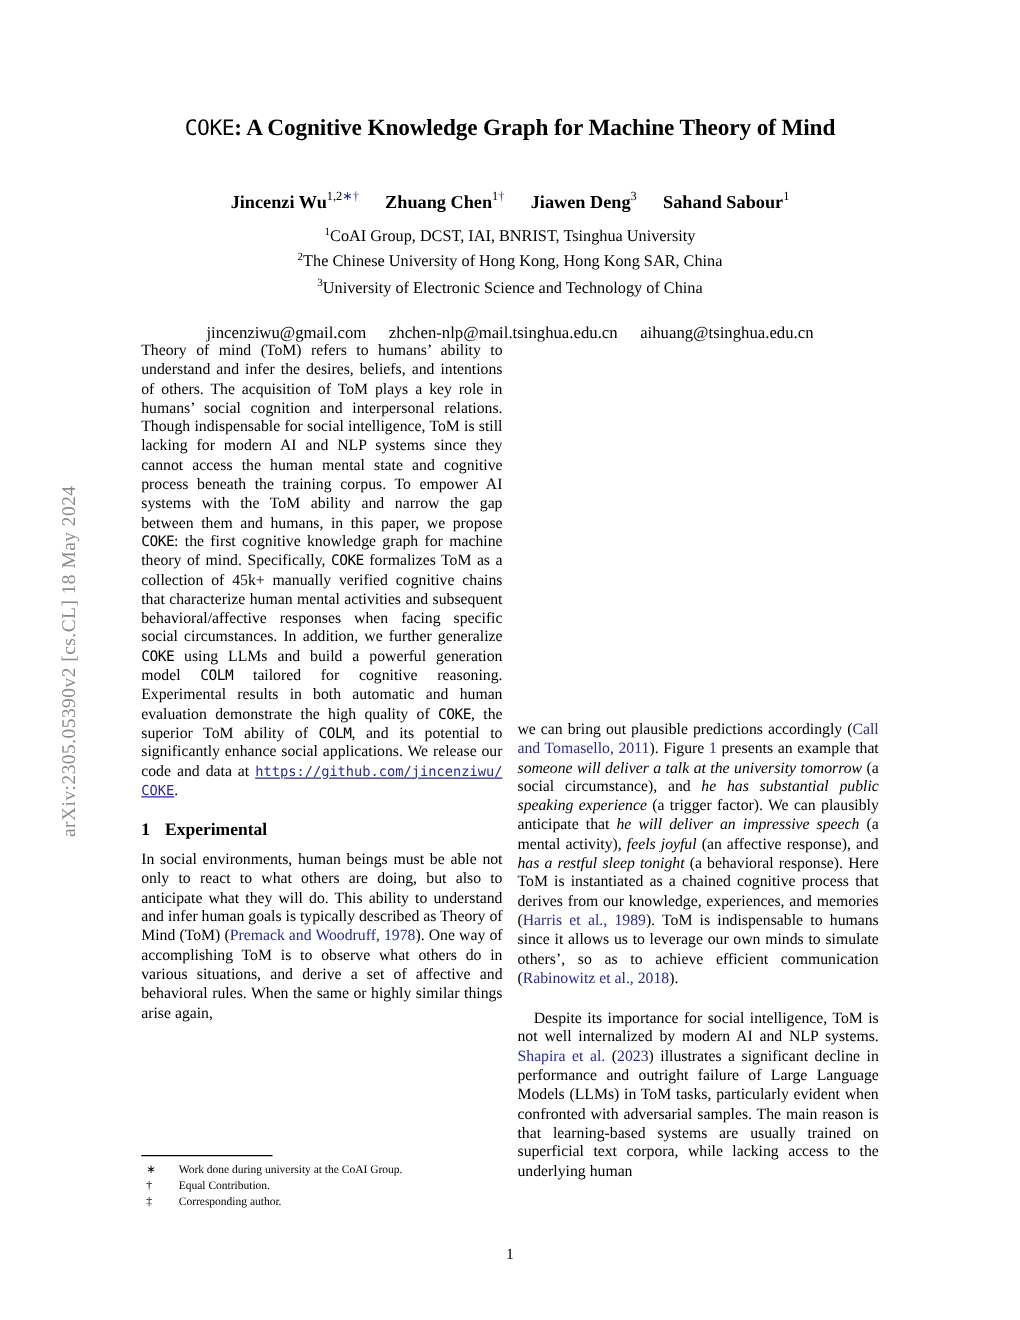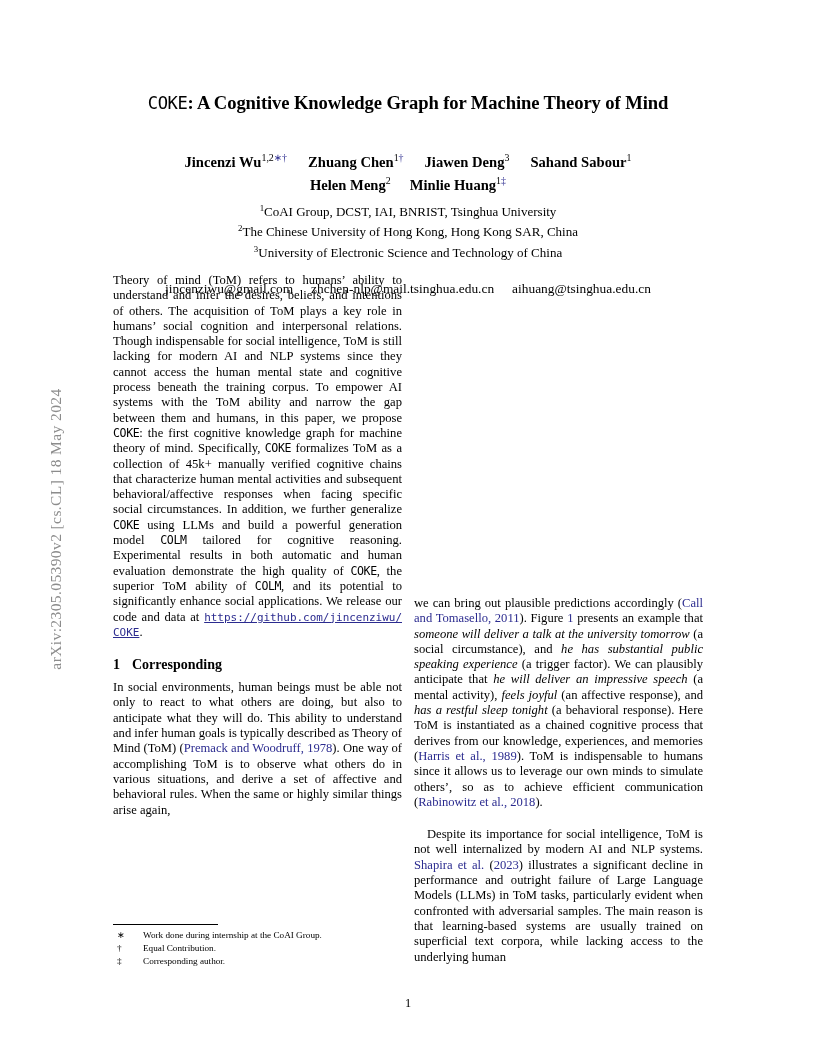--- a/index.html
+++ b/index.html
@@ -84,21 +84,21 @@
   .col {
     position: absolute;
     width: 289px;
     font-size: 12.6px;
     line-height: 1.215;
     text-align: justify;
     text-justify: inter-word;
     hyphens: manual;
   }
   #col-left  { left: 113px; top: 273px; }
-  #col-right { left: 414px; top: 284px; }
+  #col-right { left: 414px; top: 264px; }
 
   h2.section-head {
     font-size: 13.4px;
     font-weight: bold;
     text-align: center;
     margin: 0 0 9px 0;
   }
   h2.numbered {
     text-align: left;
     margin: 16px 0 7px 0;
@@ -154,54 +154,51 @@
 
   <div id="title-block">
     <div id="paper-title">
       <span class="mono-coke">COKE</span><span>: A Cognitive Knowledge Graph for Machine Theory of Mind</span>
     </div>
 
     <div id="authors-line1">
       <span class="author"><span>Jincenzi Wu</span><sup><span>1,2</span><span class="sym-star">∗†</span></sup></span><span class="author"><span>Zhuang Chen</span><sup><span>1</span><span class="sym-dag">†</span></sup></span><span class="author"><span>Jiawen Deng</span><sup><span>3</span></sup></span><span class="author"><span>Sahand Sabour</span><sup><span>1</span></sup></span>
     </div>
 
-    <div id="authors-line2">
-      <span class="author"><span>Helen Meng</span><sup><span>2</span></sup></span><span class="author"><span>Minlie Huang</span><sup><span>1</span><span class="sym-ddag">‡</span></sup></span>
-    </div>
 
     <div class="affil" id="affil1"><sup>1</sup><span>CoAI Group, DCST, IAI, BNRIST, Tsinghua University</span></div>
     <div class="affil"><sup>2</sup><span>The Chinese University of Hong Kong, Hong Kong SAR, China</span></div>
     <div class="affil"><sup>3</sup><span>University of Electronic Science and Technology of China</span></div>
 
     <div id="emails">
       <span>jincenziwu@gmail.com</span><span>zhchen-nlp@mail.tsinghua.edu.cn</span><span>aihuang@tsinghua.edu.cn</span>
     </div>
   </div>
 
   <div class="col" id="col-left">
     <p class="para"><span>Theory of mind (ToM) refers to humans’ ability to understand and infer the desires, beliefs, and intentions of others. The acquisition of ToM plays a key role in humans’ social cognition and interpersonal relations. Though indispensable for social intelligence, ToM is still lacking for modern AI and NLP systems since they cannot access the human mental state and cognitive process beneath the training corpus. To empower AI systems with the ToM ability and narrow the gap between them and humans, in this paper, we propose </span><span class="mono-coke">COKE</span><span>: the first cognitive knowledge graph for machine theory of mind. Specifically, </span><span class="mono-coke">COKE</span><span> formalizes ToM as a collection of 45k+ manually verified cognitive chains that characterize human mental activities and subsequent behavioral/affective responses when facing specific social circumstances. In addition, we further generalize </span><span class="mono-coke">COKE</span><span> using LLMs and build a powerful generation model </span><span class="mono-coke">COLM</span><span> tailored for cognitive reasoning. Experimental results in both automatic and human evaluation demonstrate the high quality of </span><span class="mono-coke">COKE</span><span>, the superior ToM ability of </span><span class="mono-coke">COLM</span><span>, and its potential to significantly enhance social applications. We release our code and data at </span><a class="url" href="#">https://github.com/jincenziwu/COKE</a><span>.</span></p>
 
-    <h2 class="numbered"><span class="num">1</span><span>Corresponding</span></h2>
+    <h2 class="numbered"><span class="num">1</span><span>Experimental</span></h2>
     <p class="para"><span>In social environments, human beings must be able not only to react to what others are doing, but also to anticipate what they will do. This ability to understand and infer human goals is typically described as Theory of Mind (ToM) (</span><span class="cite">Premack and Woodruff, 1978</span><span>). One way of accomplishing ToM is to observe what others do in various situations, and derive a set of affective and behavioral rules. When the same or highly similar things arise again,</span></p>
   </div>
 
   <div class="col" id="col-right">
 
     <div style="margin-top:312px">
       <p class="para"><span>we can bring out plausible predictions accordingly (</span><span class="cite">Call and Tomasello, 2011</span><span>). Figure </span><span class="cite">1</span><span> presents an example that </span><i>someone will deliver a talk at the university tomorrow</i><span> (a social circumstance), and </span><i>he has substantial public speaking experience</i><span> (a trigger factor). We can plausibly anticipate that </span><i>he will deliver an impressive speech</i><span> (a mental activity), </span><i>feels joyful</i><span> (an affective response), and </span><i>has a restful sleep tonight</i><span> (a behavioral response). Here ToM is instantiated as a chained cognitive process that derives from our knowledge, experiences, and memories (</span><span class="cite">Harris et al., 1989</span><span>). ToM is indispensable to humans since it allows us to leverage our own minds to simulate others’, so as to achieve efficient communication (</span><span class="cite">Rabinowitz et al., 2018</span><span>).</span></p>
 
       <p class="para"><span>Despite its importance for social intelligence, ToM is not well internalized by modern AI and NLP systems. </span><span class="cite">Shapira et al.</span><span> (</span><span class="cite">2023</span><span>) illustrates a significant decline in performance and outright failure of Large Language Models (LLMs) in ToM tasks, particularly evident when confronted with adversarial samples. The main reason is that learning-based systems are usually trained on superficial text corpora, while lacking access to the underlying human</span></p>
     </div>
   </div>
 
   <div id="footnotes">
     <div id="footnote-rule"></div>
     <div class="fn-row">
       <span class="fn-mark">∗</span>
-      <span class="fn-text">Work done during internship at the CoAI Group.</span>
+      <span class="fn-text">Work done during university at the CoAI Group.</span>
     </div>
     <div class="fn-row">
       <span class="fn-mark">†</span>
       <span class="fn-text">Equal Contribution.</span>
     </div>
     <div class="fn-row">
       <span class="fn-mark">‡</span>
       <span class="fn-text">Corresponding author.</span>
     </div>
   </div>

